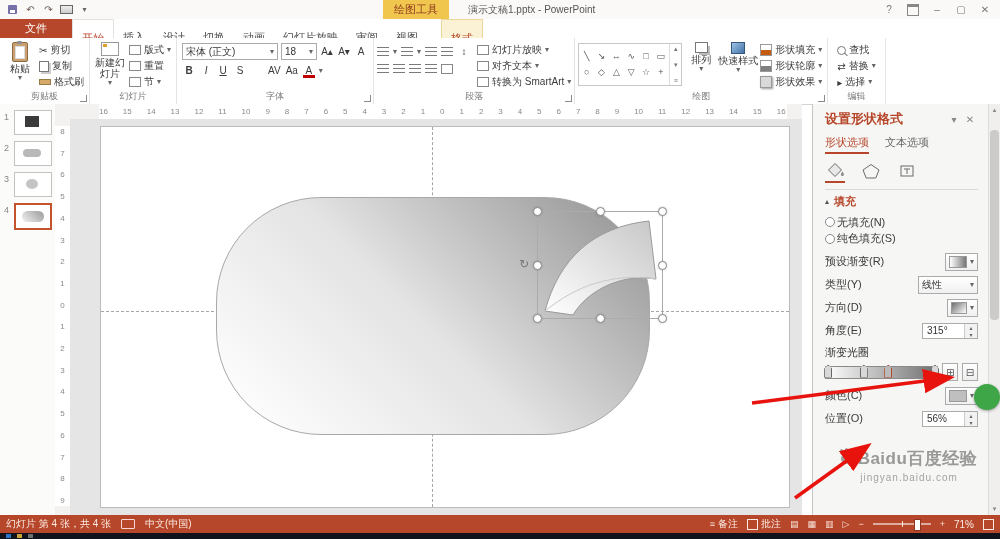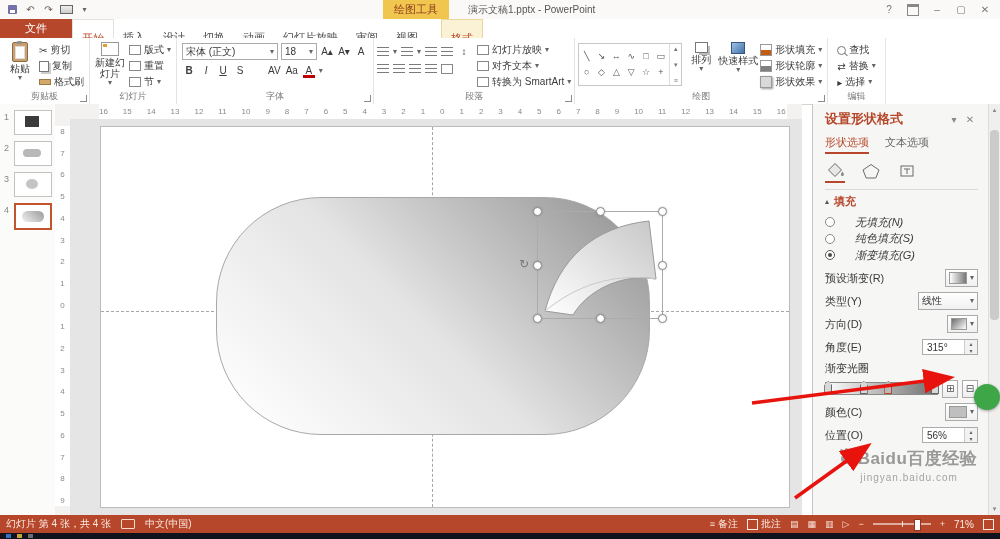--- a/index.html
+++ b/index.html
@@ -121,21 +121,21 @@
   .phicon{width:16px;text-align:center;color:#888;font-size:10px;}
   .ptabs{display:flex;gap:16px;margin-top:7px;}
   .ptab{font-size:11px;color:#666;padding-bottom:2px;}
   .ptab.active{color:#B7472A;border-bottom:2px solid #B7472A;}
   .picons{display:flex;gap:16px;margin-top:7px;align-items:flex-end;}
   .picon{padding-bottom:2px;}
   .picon.active{border-bottom:2px solid #B7472A;}
   .pdiv{height:1px;background:#DCDAD8;margin:6px 0 2px;}
   .psec{display:flex;align-items:center;gap:5px;margin-top:4px;font-size:11px;font-weight:bold;color:#B7472A;}
   .psec .tri{font-size:8px;color:#555;}
-  .fopt{display:flex;align-items:center;gap:20px;height:16.5px;font-size:11px;color:#3b3b3b;font-style:italic;}
+  .fopt{display:flex;align-items:center;gap:2px;height:16.5px;font-size:11px;color:#3b3b3b;}
   .radio{width:10px;height:10px;border:1px solid #8a8a8a;border-radius:50%;background:#fff;box-sizing:border-box;flex:0 0 auto;}
   .radio.on{border-color:#5a5a5a;position:relative;}
   .radio.on::after{content:'';position:absolute;left:2px;top:2px;width:4px;height:4px;border-radius:50%;background:#4a4a4a;}
   .prow{display:flex;align-items:center;justify-content:space-between;margin-top:6px;height:17px;}
   .plabel{font-size:11px;color:#3b3b3b;white-space:nowrap;}
   .dropbtn{height:16px;border:1px solid #ABABAB;background:linear-gradient(#fff,#f0f0f0);display:flex;align-items:center;gap:3px;padding:0 3px;font-size:10px;color:#333;}
   .gsw{width:16px;height:10px;background:linear-gradient(90deg,#fff,#777);border:1px solid #999;}
   .gsw2{width:14px;height:10px;background:linear-gradient(315deg,#fff,#6e6e6e);border:1px solid #999;}
   .csw{width:16px;height:10px;background:#BFBFBF;border:1px solid #999;}
   .spin{width:56px;height:16px;border:1px solid #ABABAB;background:#fff;display:flex;align-items:center;box-sizing:border-box;}
@@ -566,24 +566,20 @@
 
     <div style="margin-top:5px">
       <div class="fopt">
           <span class="radio"></span>
           <span>无填充(N)</span>
         </div>
       <div class="fopt">
           <span class="radio"></span>
           <span>纯色填充(S)</span>
         </div>
-      <div class="fopt">
-          <span class="radio on"></span>
-          <span>渐变填充(G)</span>
-        </div>
     </div>
 
     <div class="prow">
       <span class="plabel">预设渐变(R)</span>
       <span class="dropbtn">
           <span class="gsw"></span>
           <span class="caret">▾</span>
         </span>
     </div>
     <div class="prow">

